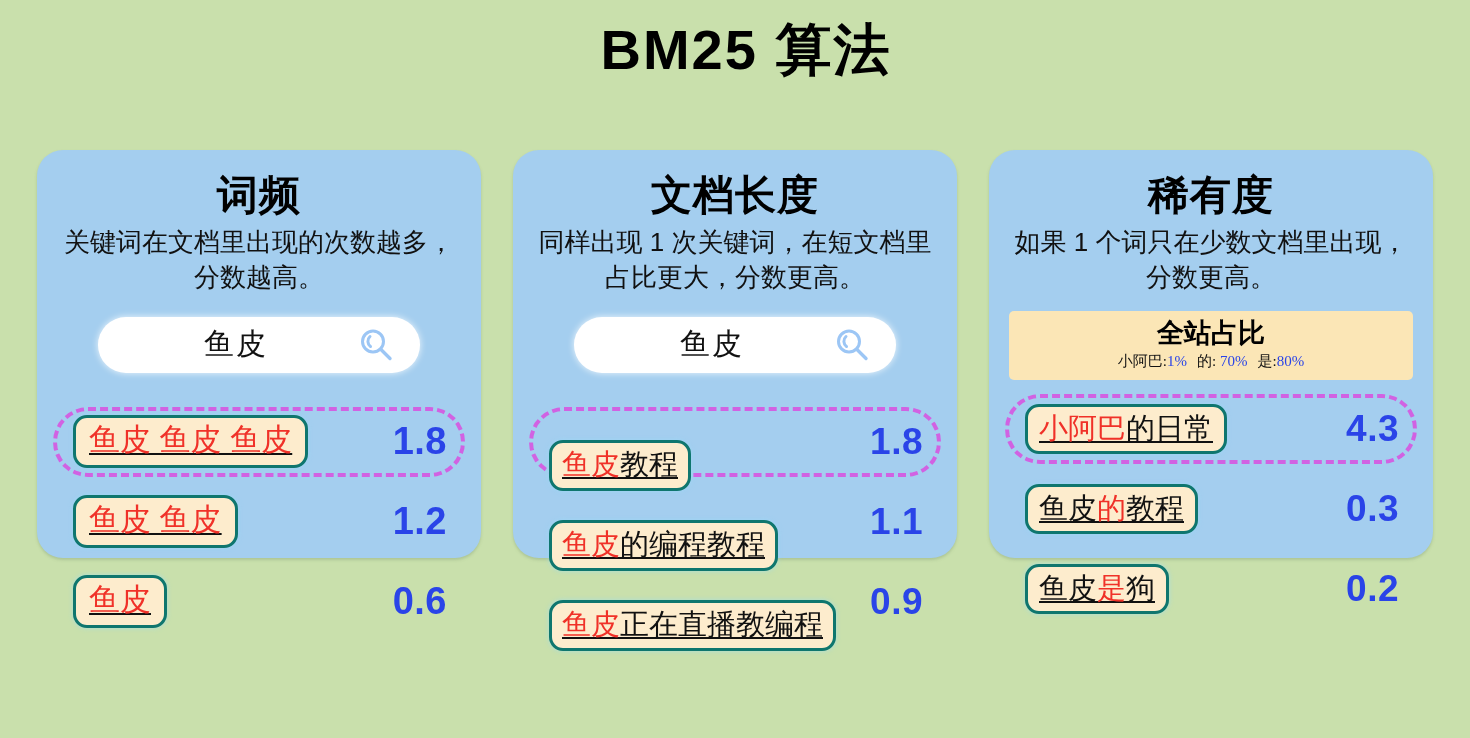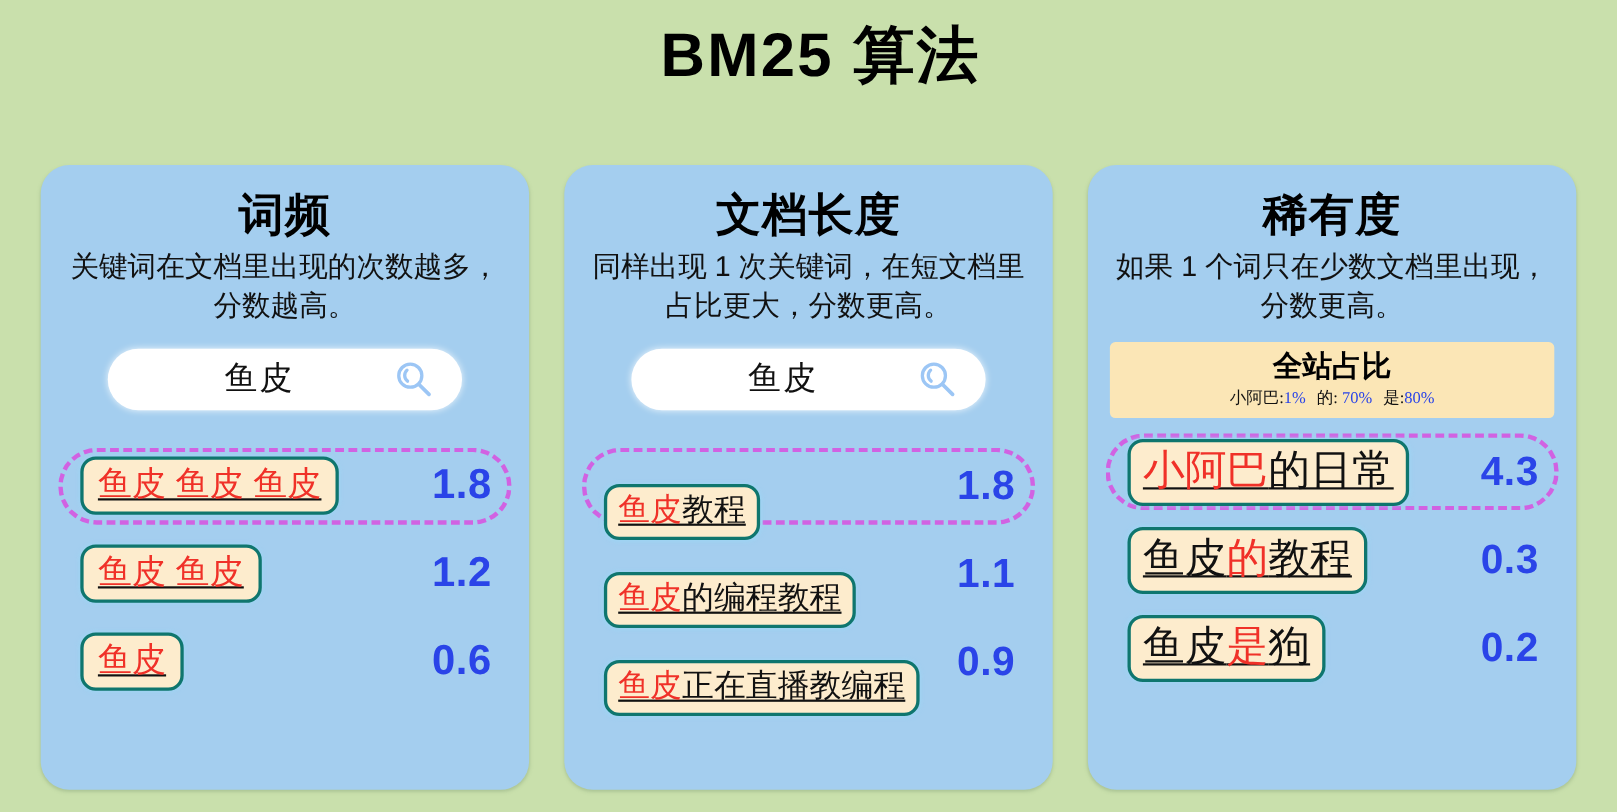--- a/index.html
+++ b/index.html
@@ -45,21 +45,21 @@
     top: 150px;
     left: 37px;
     width: 1396px;
     height: 568px;
     display: flex;
     justify-content: space-between;
   }
 
   .card {
     width: 444px;
-    height: 568px;
+    height: 408px;
     box-sizing: border-box;
     background: #a4ceef;
     border-radius: 26px;
     padding: 16px 14px 0 14px;
     box-shadow: 0 2px 3px rgba(120,150,110,0.35);
     position: relative;
   }
 
   .card-title {
     text-align: center;
@@ -177,21 +177,21 @@
     font-size: 38px;
     font-weight: 700;
     color: #2a44e8;
     letter-spacing: 0.5px;
     padding-left: 14px;
   }
 
   
   .card-2 .pill { font-size: 29px; padding: 3px 10px 5px 10px; margin-top: 48px; }
   .card-2 .score { font-size: 37px; }
-  .card-3 .pill { font-size: 38px; padding: 3px 11px 5px 11px; }
+  .card-3 .pill { font-size: 29px; padding: 3px 11px 5px 11px; }
   .card-3 .score { font-size: 37px; }
   .card-3 .rows { margin-top: 14px; }
   .card-1 .rows { margin-top: 34px; }
   .card-2 .rows { margin-top: 34px; }
 </style>
 </head>
 <body>
 
 <div class="page">
 

